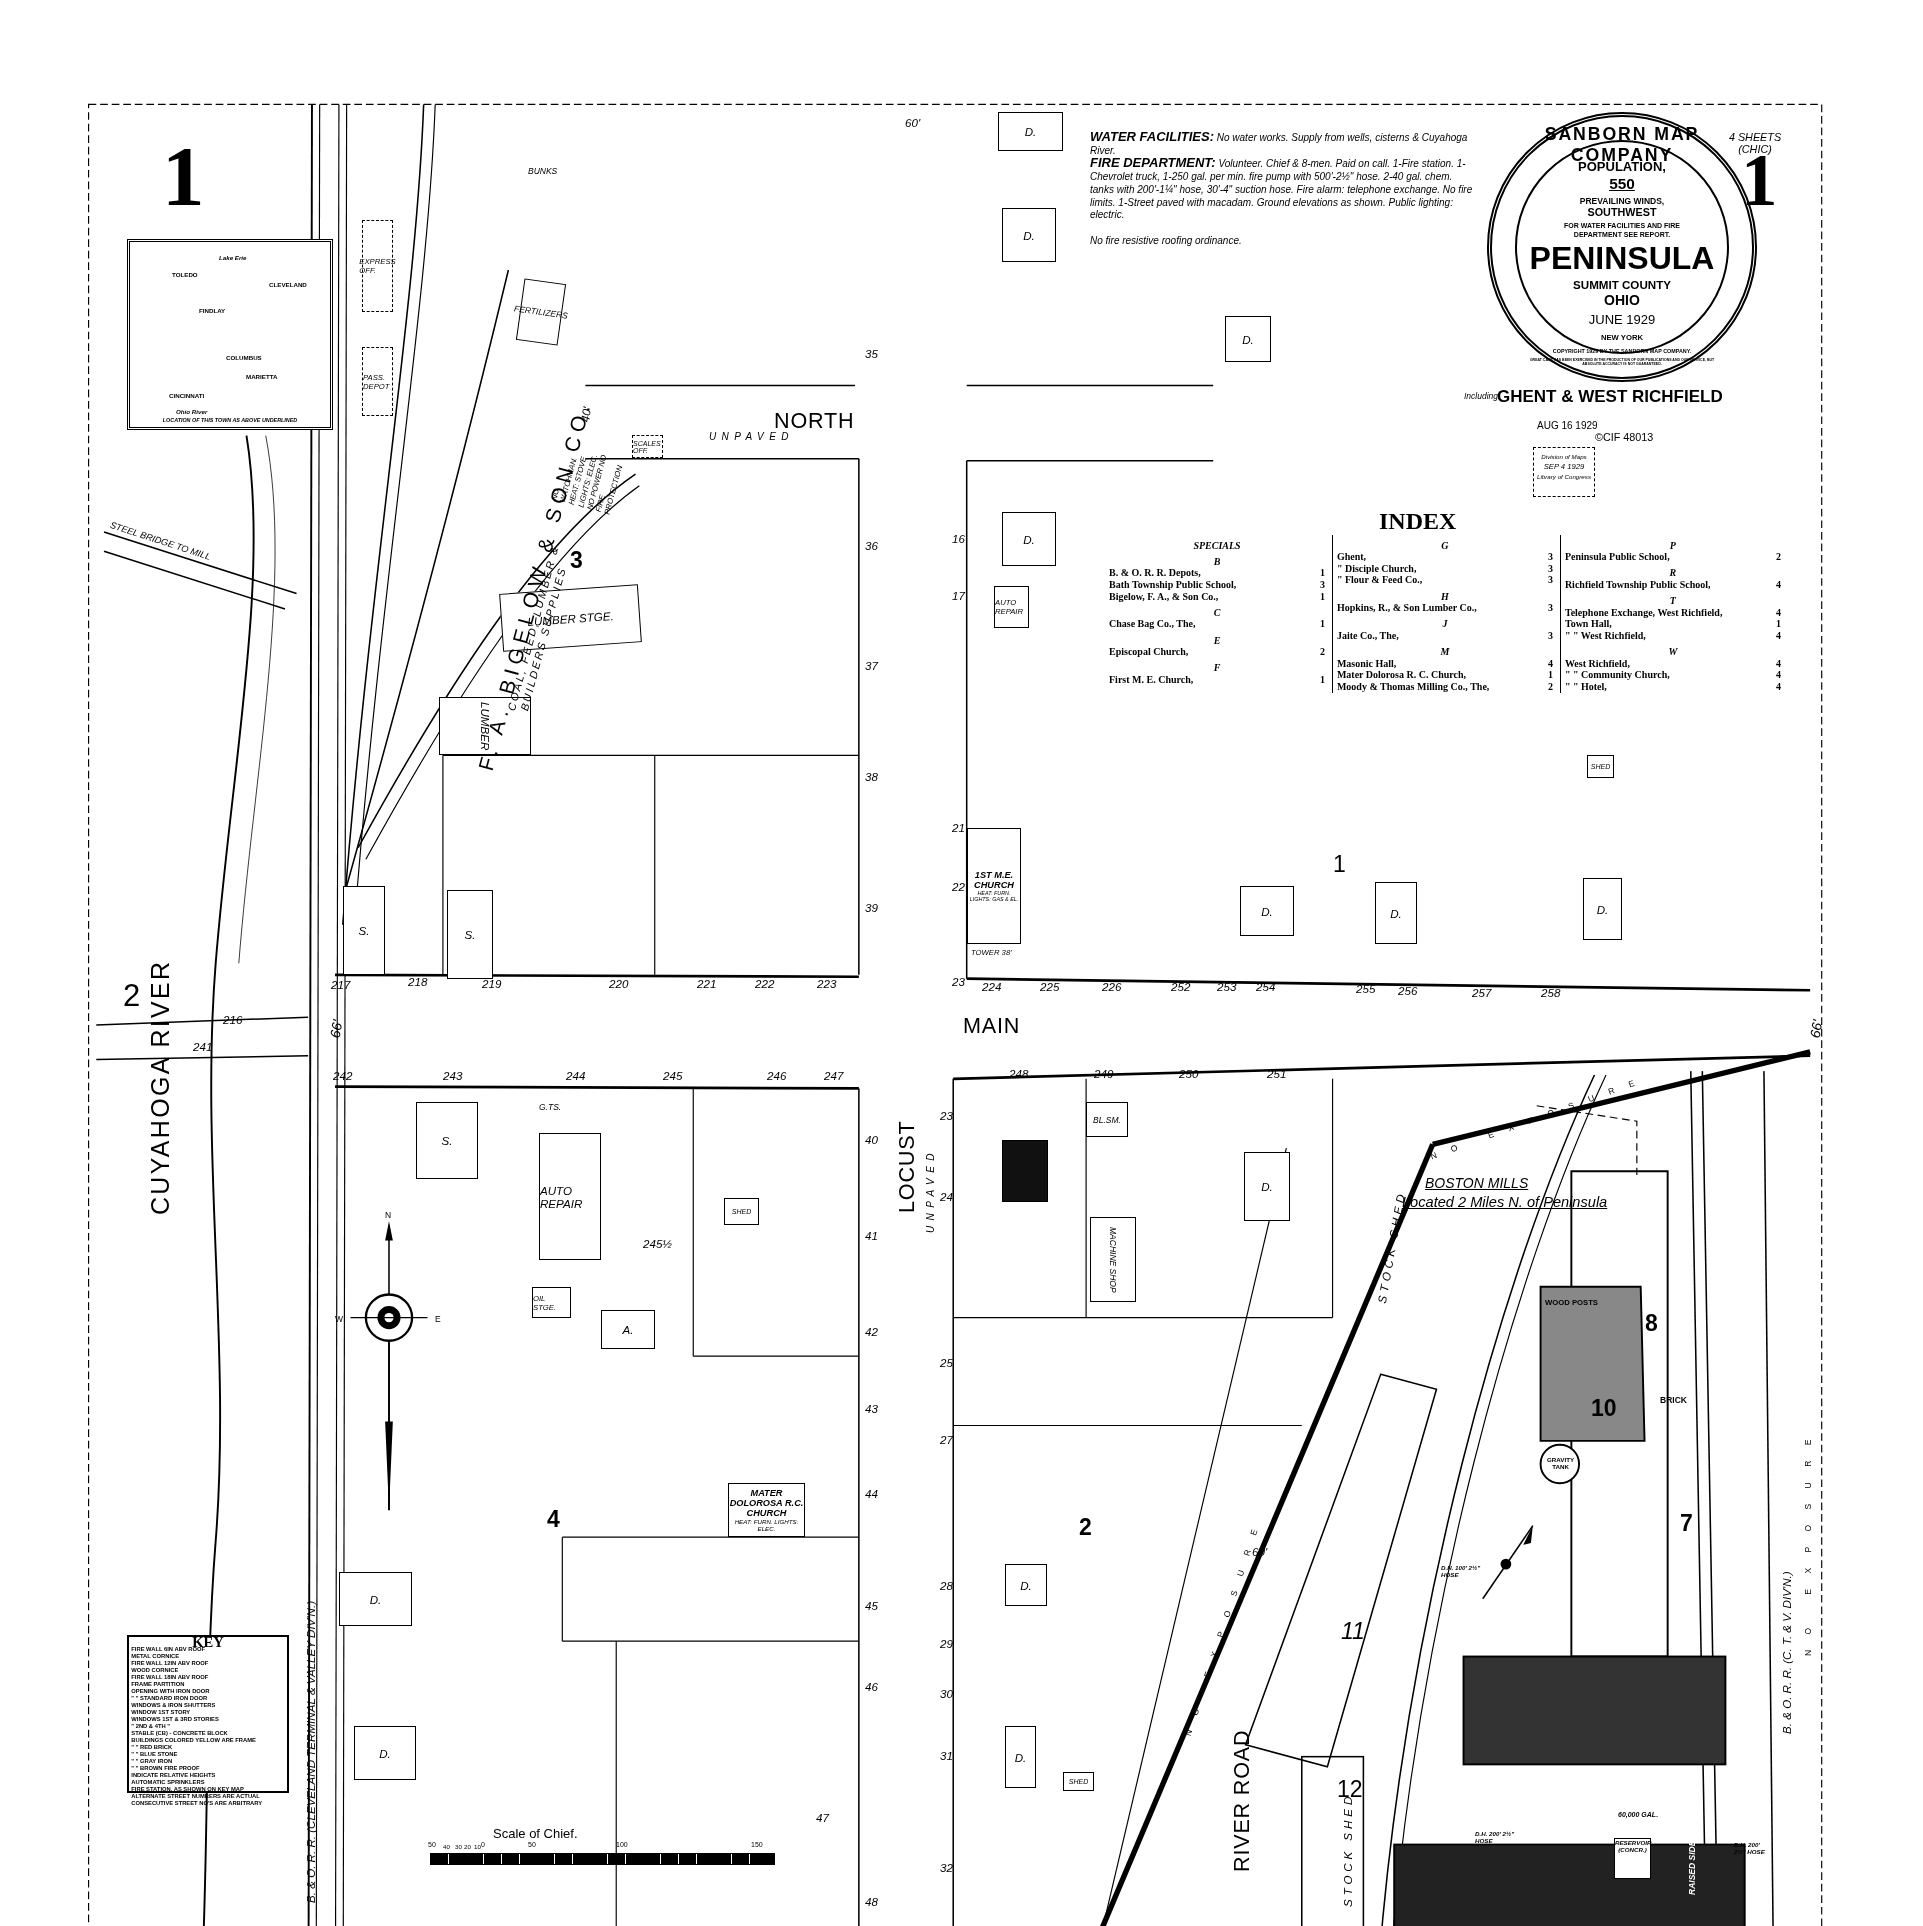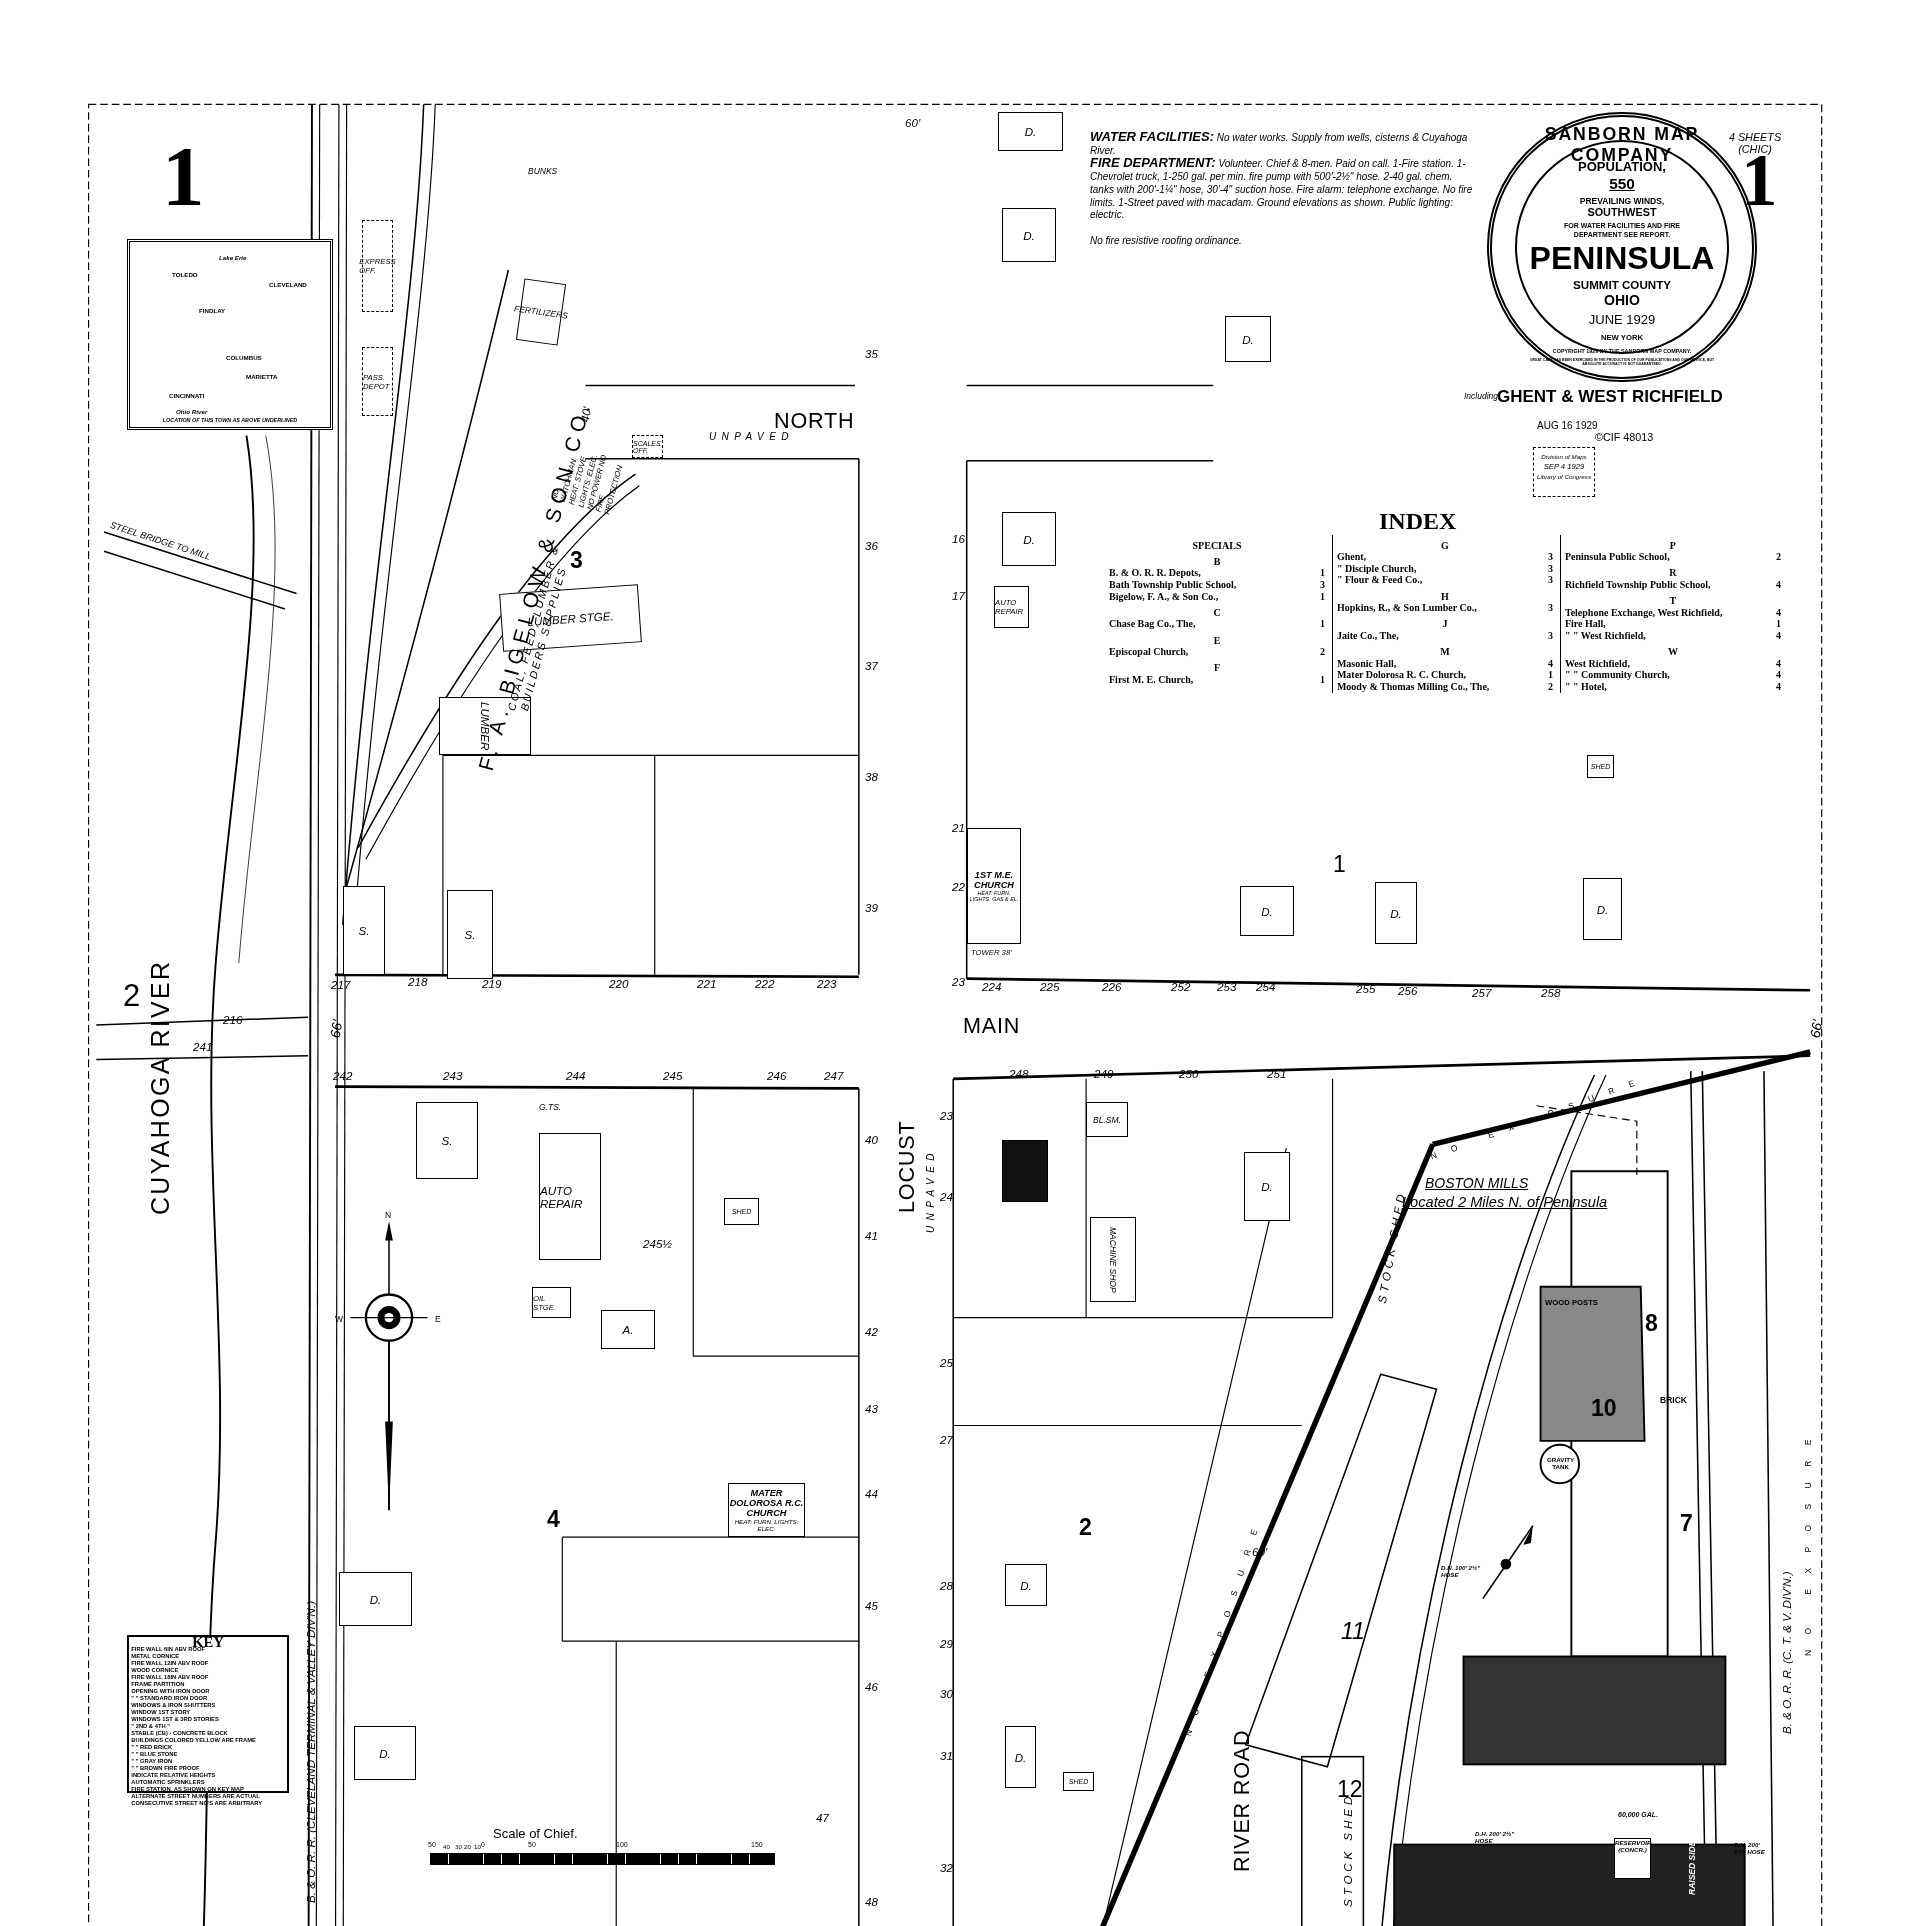--- a/index.html
+++ b/index.html
@@ -25,21 +25,21 @@
   
   .seal { position:absolute; left:1487px; top:112px; width:270px; height:270px; border-radius:50%;
           border:5.4px double #000; box-sizing:border-box; text-align:center; }
   .seal .inner { position:absolute; left:23px; top:23px; right:23px; bottom:23px; border:2.3px solid #000; border-radius:50%; }
   .seal .ring { position:absolute; top:7px; left:0; right:0; font-size:17.7px; font-weight:bold; letter-spacing:1.9px; }
   .seal .l { position:absolute; left:0; right:0; font-weight:bold; }
   
   .index { position:absolute; left:1109px; top:508px; width:686px; font-family:"Liberation Serif", serif; font-weight:bold; }
   .index h2 { position:absolute; left:270px; top:0; margin:0; font-size:24px; }
   .idx-col { position:absolute; top:27px; font-size:10px; line-height:11.6px; }
-  .idx-col .letter { text-align:center; margin-top:4.6px; }
+  .idx-col .letter { text-align:center; margin-top:4.6px;font-style:italic; }
   .idx-col .row { display:flex; justify-content:space-between; }
   .idx-col .row .n { width:15.4px; text-align:right; }
   
   .key { position:absolute; left:127px; top:1635px; width:162px; height:158px; border:2.3px solid #000;
          font-size:5.8px; font-weight:bold; line-height:7px; padding:2.3px; box-sizing:border-box; background:#fff; }
   .key .title { font-family:"Liberation Serif", serif; font-size:14.6px; text-align:center; }
   
   .inset { position:absolute; left:127px; top:239px; width:200px; height:185px; border:3.9px double #000; background:#fff; }
   .inset .cap { position:absolute; bottom:3.9px; left:3.9px; right:3.9px; font-size:5.4px; font-weight:bold; font-style:italic; text-align:center; }
   .inset .city { position:absolute; font-size:6.2px; font-weight:bold; }
@@ -485,21 +485,21 @@
     <div class="row">
         <span>Richfield Township Public School,</span>
         <span class="n">4</span>
       </div>
     <div class="letter">T</div>
     <div class="row">
         <span>Telephone Exchange, West Richfield,</span>
         <span class="n">4</span>
       </div>
     <div class="row">
-        <span>Fire Hall,</span>
+        <span>Town Hall,</span>
         <span class="n">1</span>
       </div>
     <div class="row">
         <span>"  "  West Richfield,</span>
         <span class="n">4</span>
       </div>
     <div class="letter">W</div>
     <div class="row">
         <span>West Richfield,</span>
         <span class="n">4</span>

